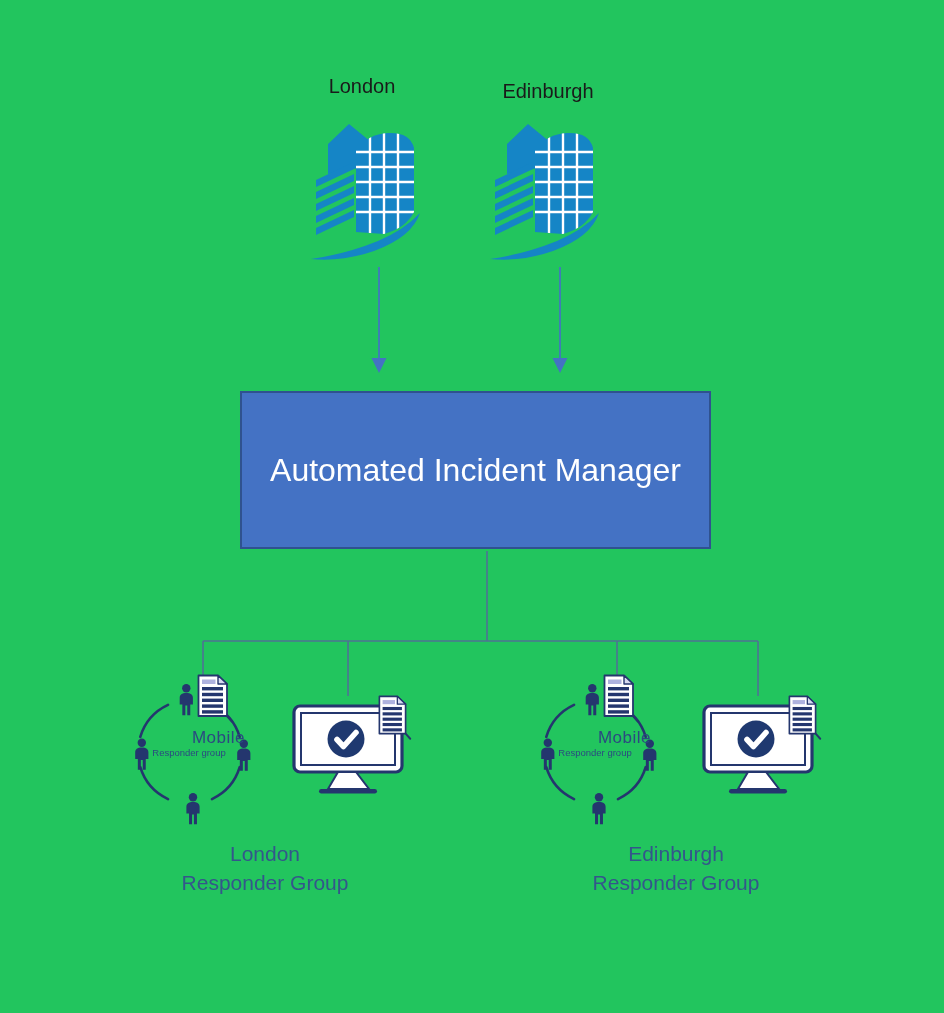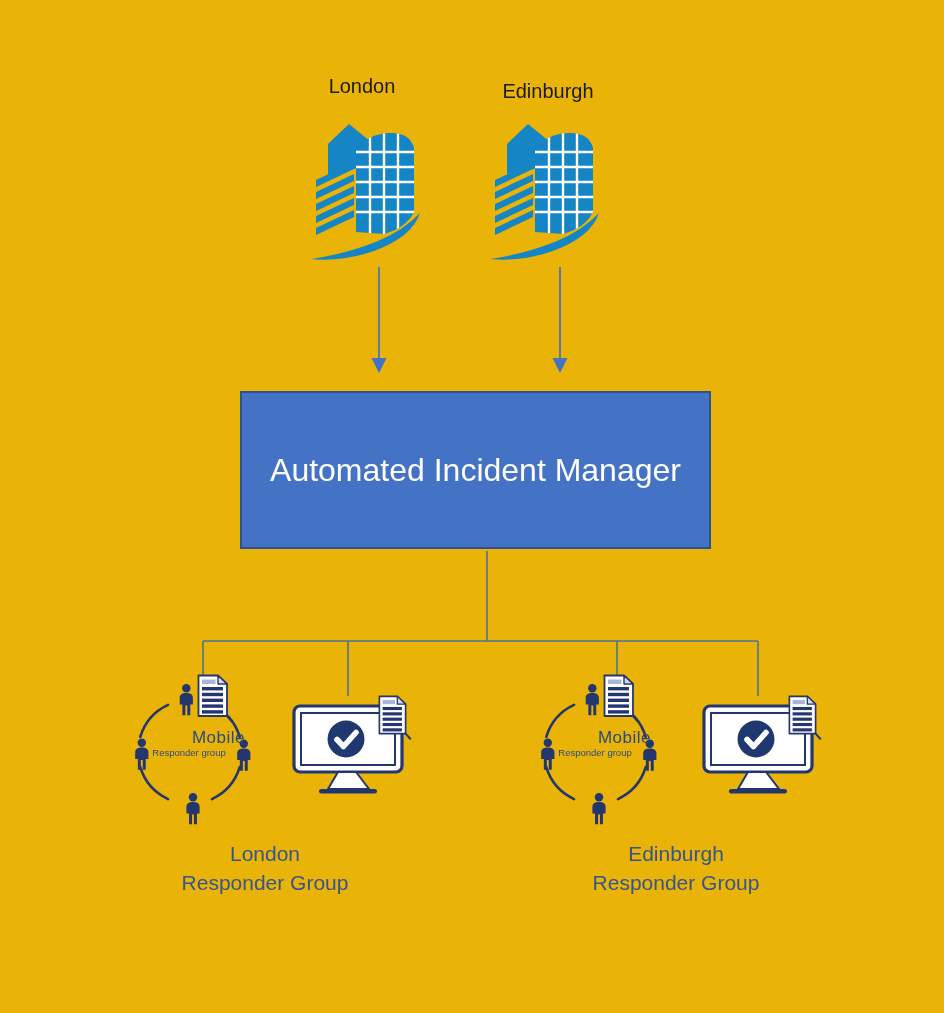--- a/index.html
+++ b/index.html
@@ -1,17 +1,17 @@
 <!DOCTYPE html>
 <html><head>
 <meta charset="utf-8">
 <style>
   html,body{margin:0;padding:0;background:#ffffff;}
   .canvas{
-    position:relative;width:944px;height:1013px;background:#eab308;overflow:hidden;
+    position:relative;width:944px;height:1013px;background:#22c55e;overflow:hidden;
     font-family:"Liberation Sans",sans-serif;
   }
   .overlay{position:absolute;left:0;top:0;width:944px;height:1013px;}
   .top-label{
     position:absolute;width:130px;text-align:center;
     font-size:20px;color:#1a1a1a;font-weight:400;
   }
   .building{position:absolute;width:118px;height:155px;}
   .aim-box{
     position:absolute;left:240px;top:391px;width:471px;height:158px;

